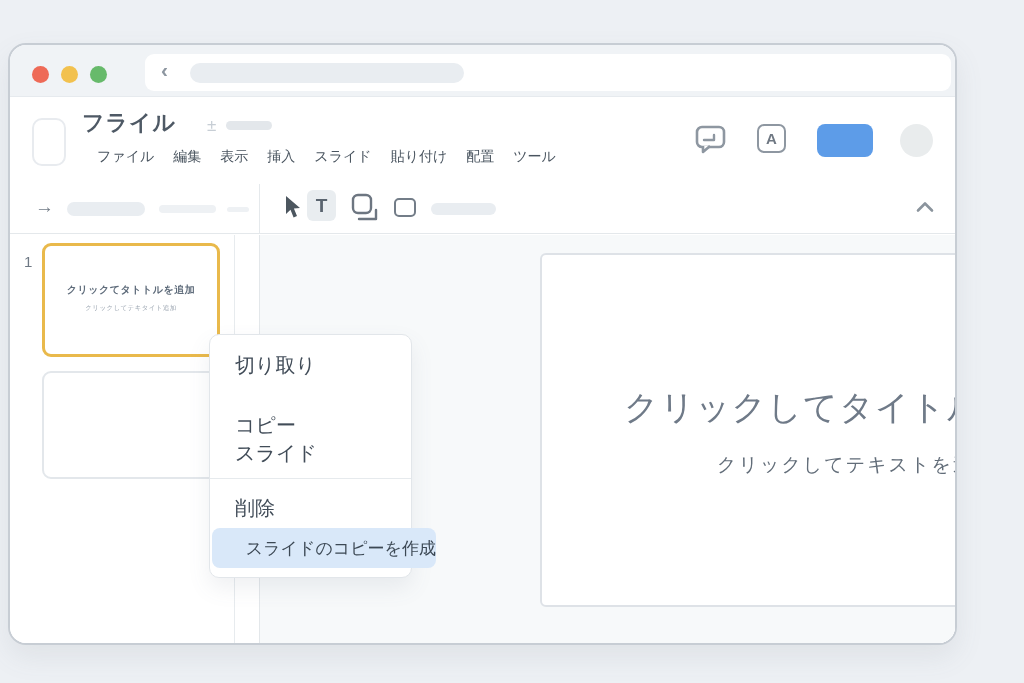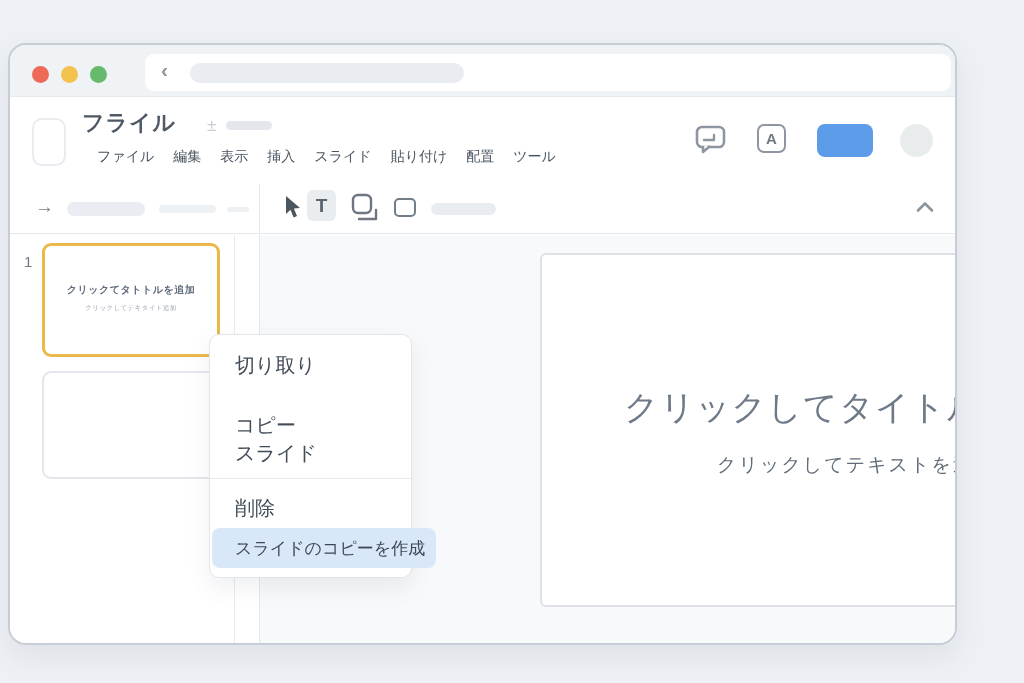--- a/index.html
+++ b/index.html
@@ -104,21 +104,21 @@
   }
   .ctx-item { position:absolute; left:25px; font-size:20px; color:#414c58; white-space:nowrap; cursor:default; }
   .ctx-cut   { top:17px; }
   .ctx-copy  { top:61px;margin-top:16px; }
   .ctx-paste { top:105px; }
   .ctx-sep { position:absolute; left:0; right:0; top:143px; height:1px; background:#e6eaed; }
   .ctx-del { top:160px; }
   .ctx-highlight {
     position:absolute; left:2px; top:193px; width:224px; height:40px;
     background:#d9e8f9; border-radius:8px;
-    display:flex; align-items:center; cursor:default;
+    display:flex; align-items:center; cursor:default;justify-content:flex-end;
   }
   .ctx-highlight span { margin-left:23px; font-size:17px; color:#3c4854; white-space:nowrap; }
 </style>
 </head>
 <body>
 
 <div class="window">
 
   <div class="titlebar">
     <div class="dot red"></div>

